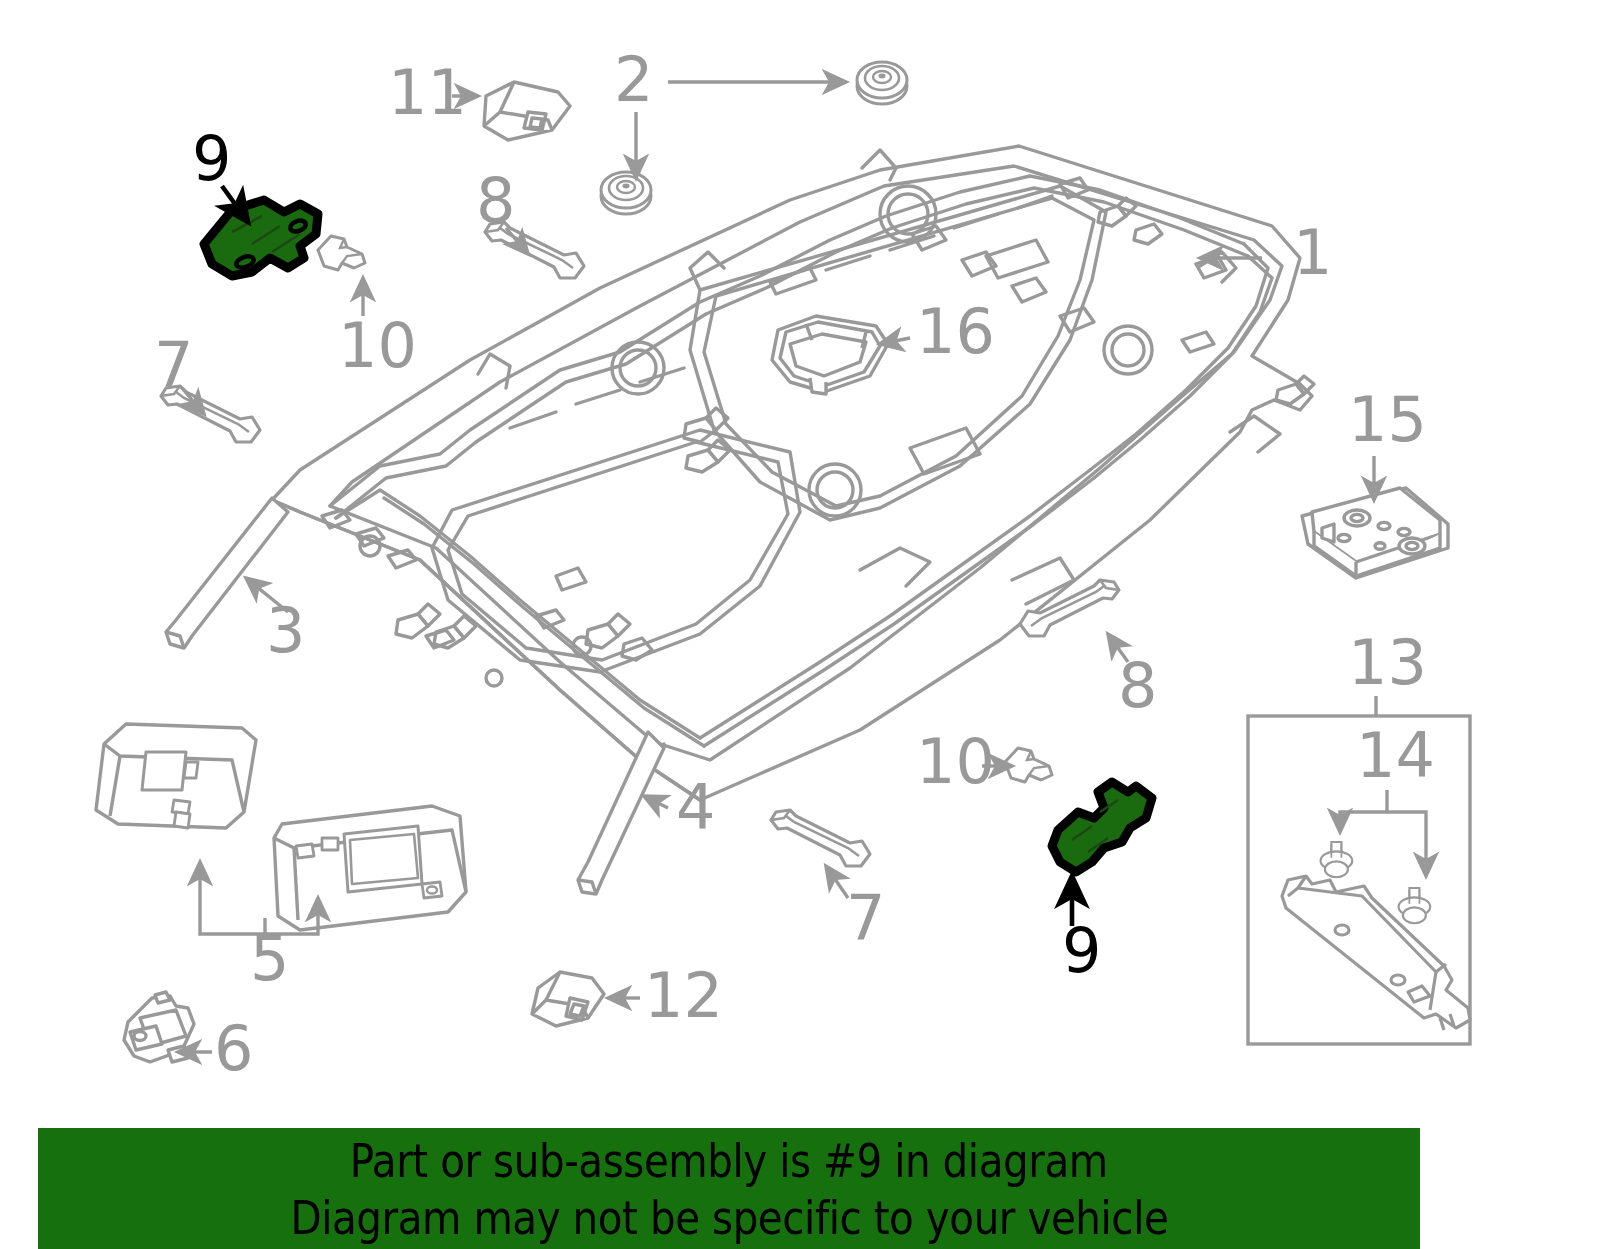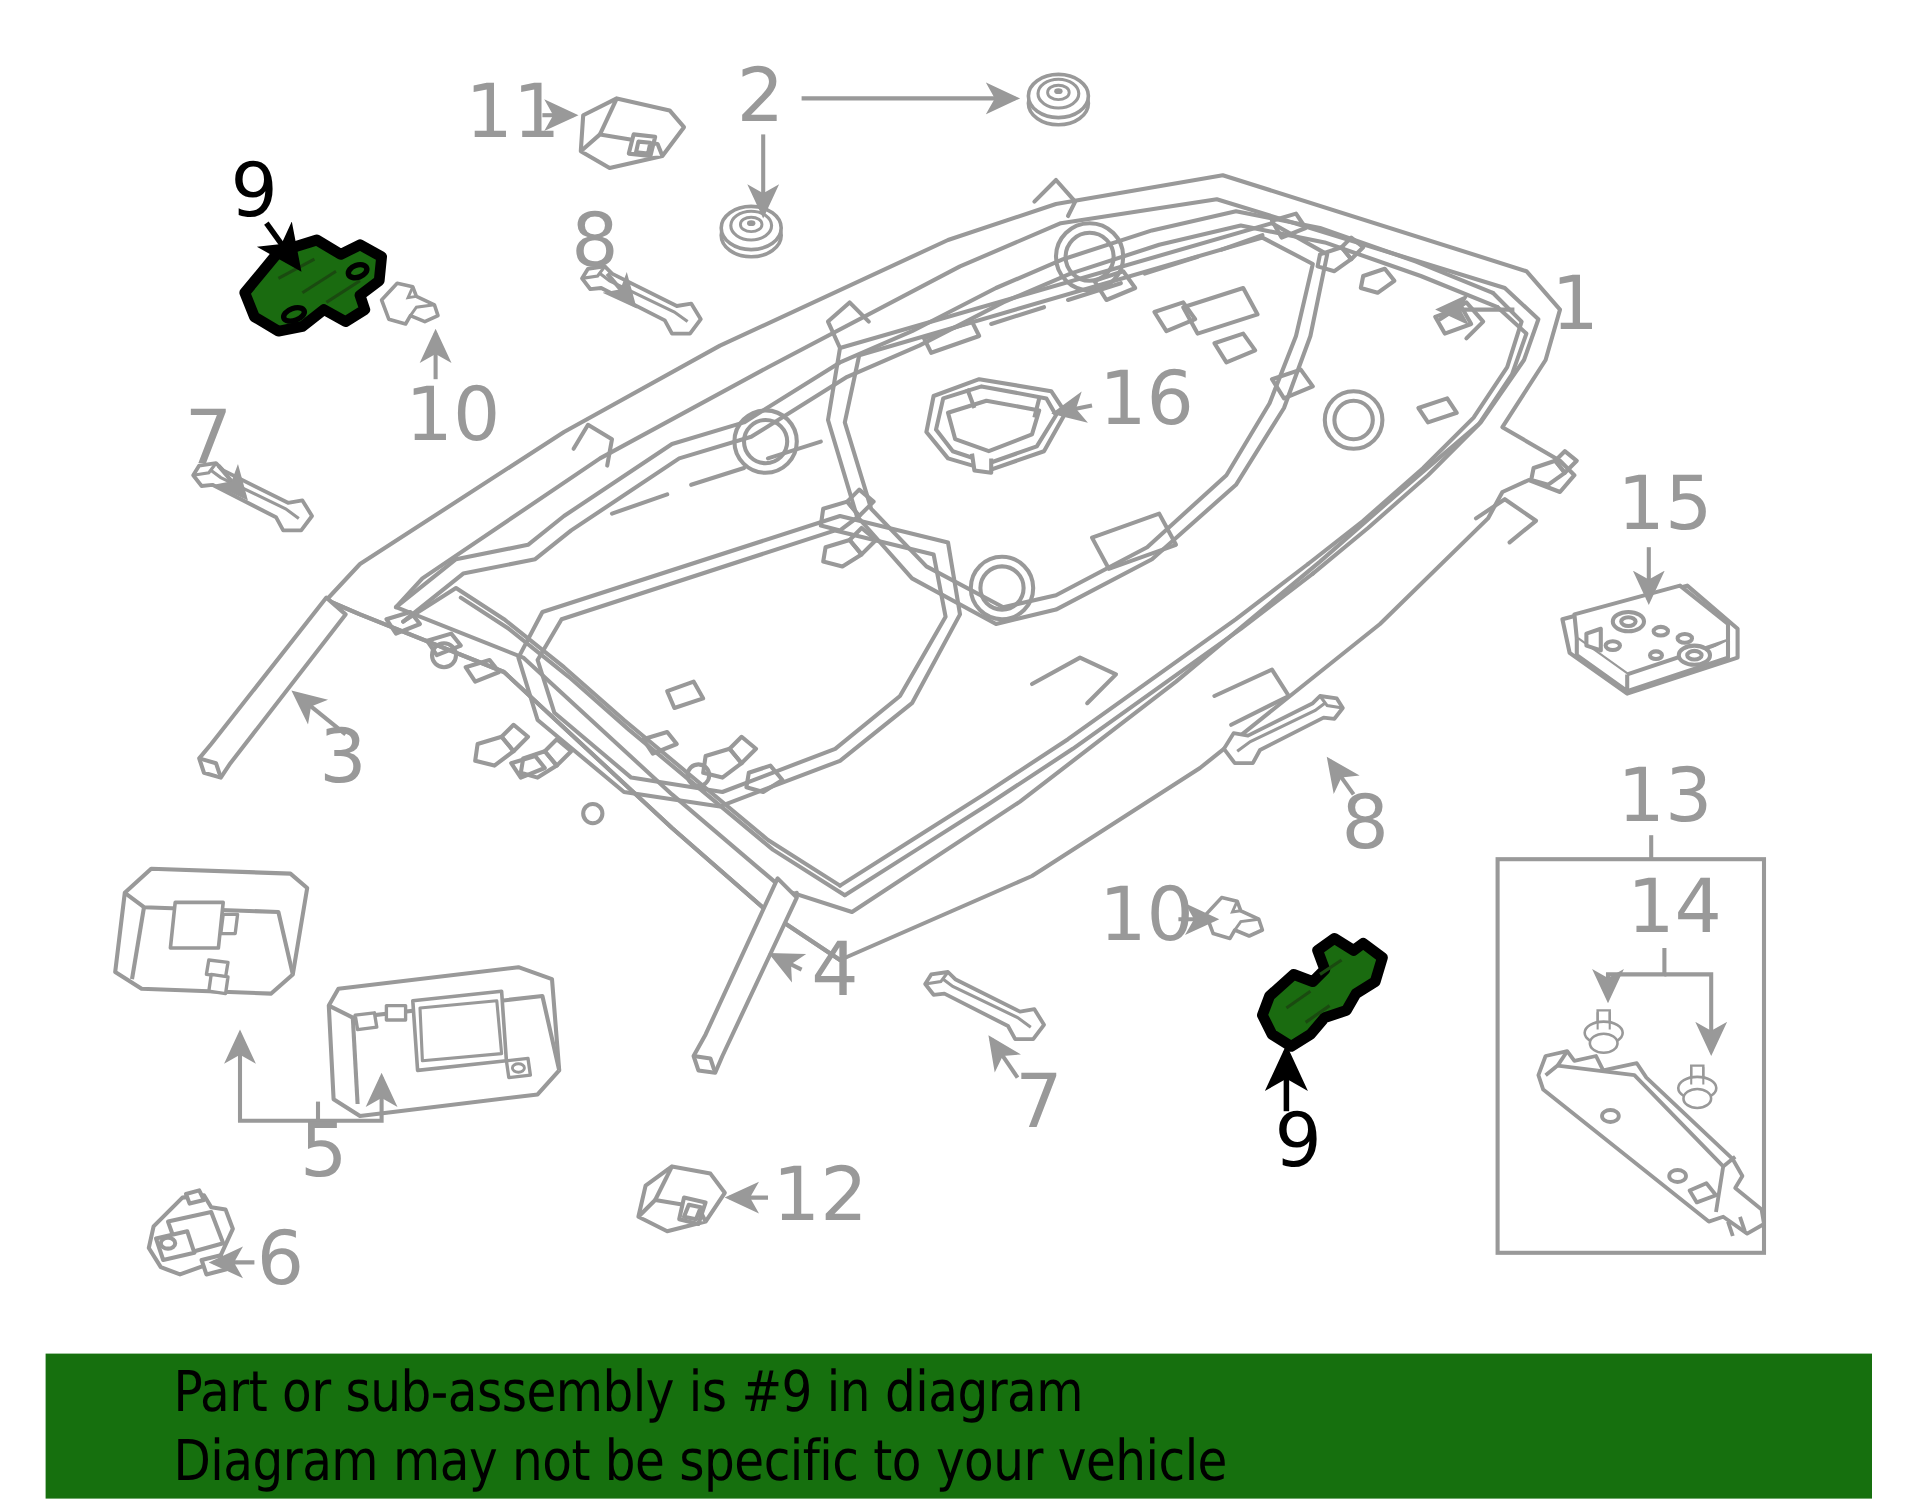--- a/index.html
+++ b/index.html
@@ -13,23 +13,23 @@
   .callout{
     font-family:"DejaVu Sans","Liberation Sans",sans-serif;
     font-size:62px;
     fill:#999999;
     dominant-baseline:middle;
   }
   .callout.hl{fill:#000000;font-weight:400;}
 
   
   #banner{
-    position:absolute;left:38px;top:1128px;width:1522px;height:121px;
+    position:absolute;left:38px;top:1128px;width:1382px;height:121px;
     background:#16700e;
-    display:flex;flex-direction:column;justify-content:center;
+    display:flex;flex-direction:column;align-items:center;justify-content:center;
     box-sizing:border-box;
   }
   #banner .bline{
     color:#000000;
     font-family:"DejaVu Sans","Liberation Sans",sans-serif;
     font-size:47px;
     line-height:57px;
     letter-spacing:-0.5px;
     white-space:nowrap;
     transform:scaleX(0.86);

